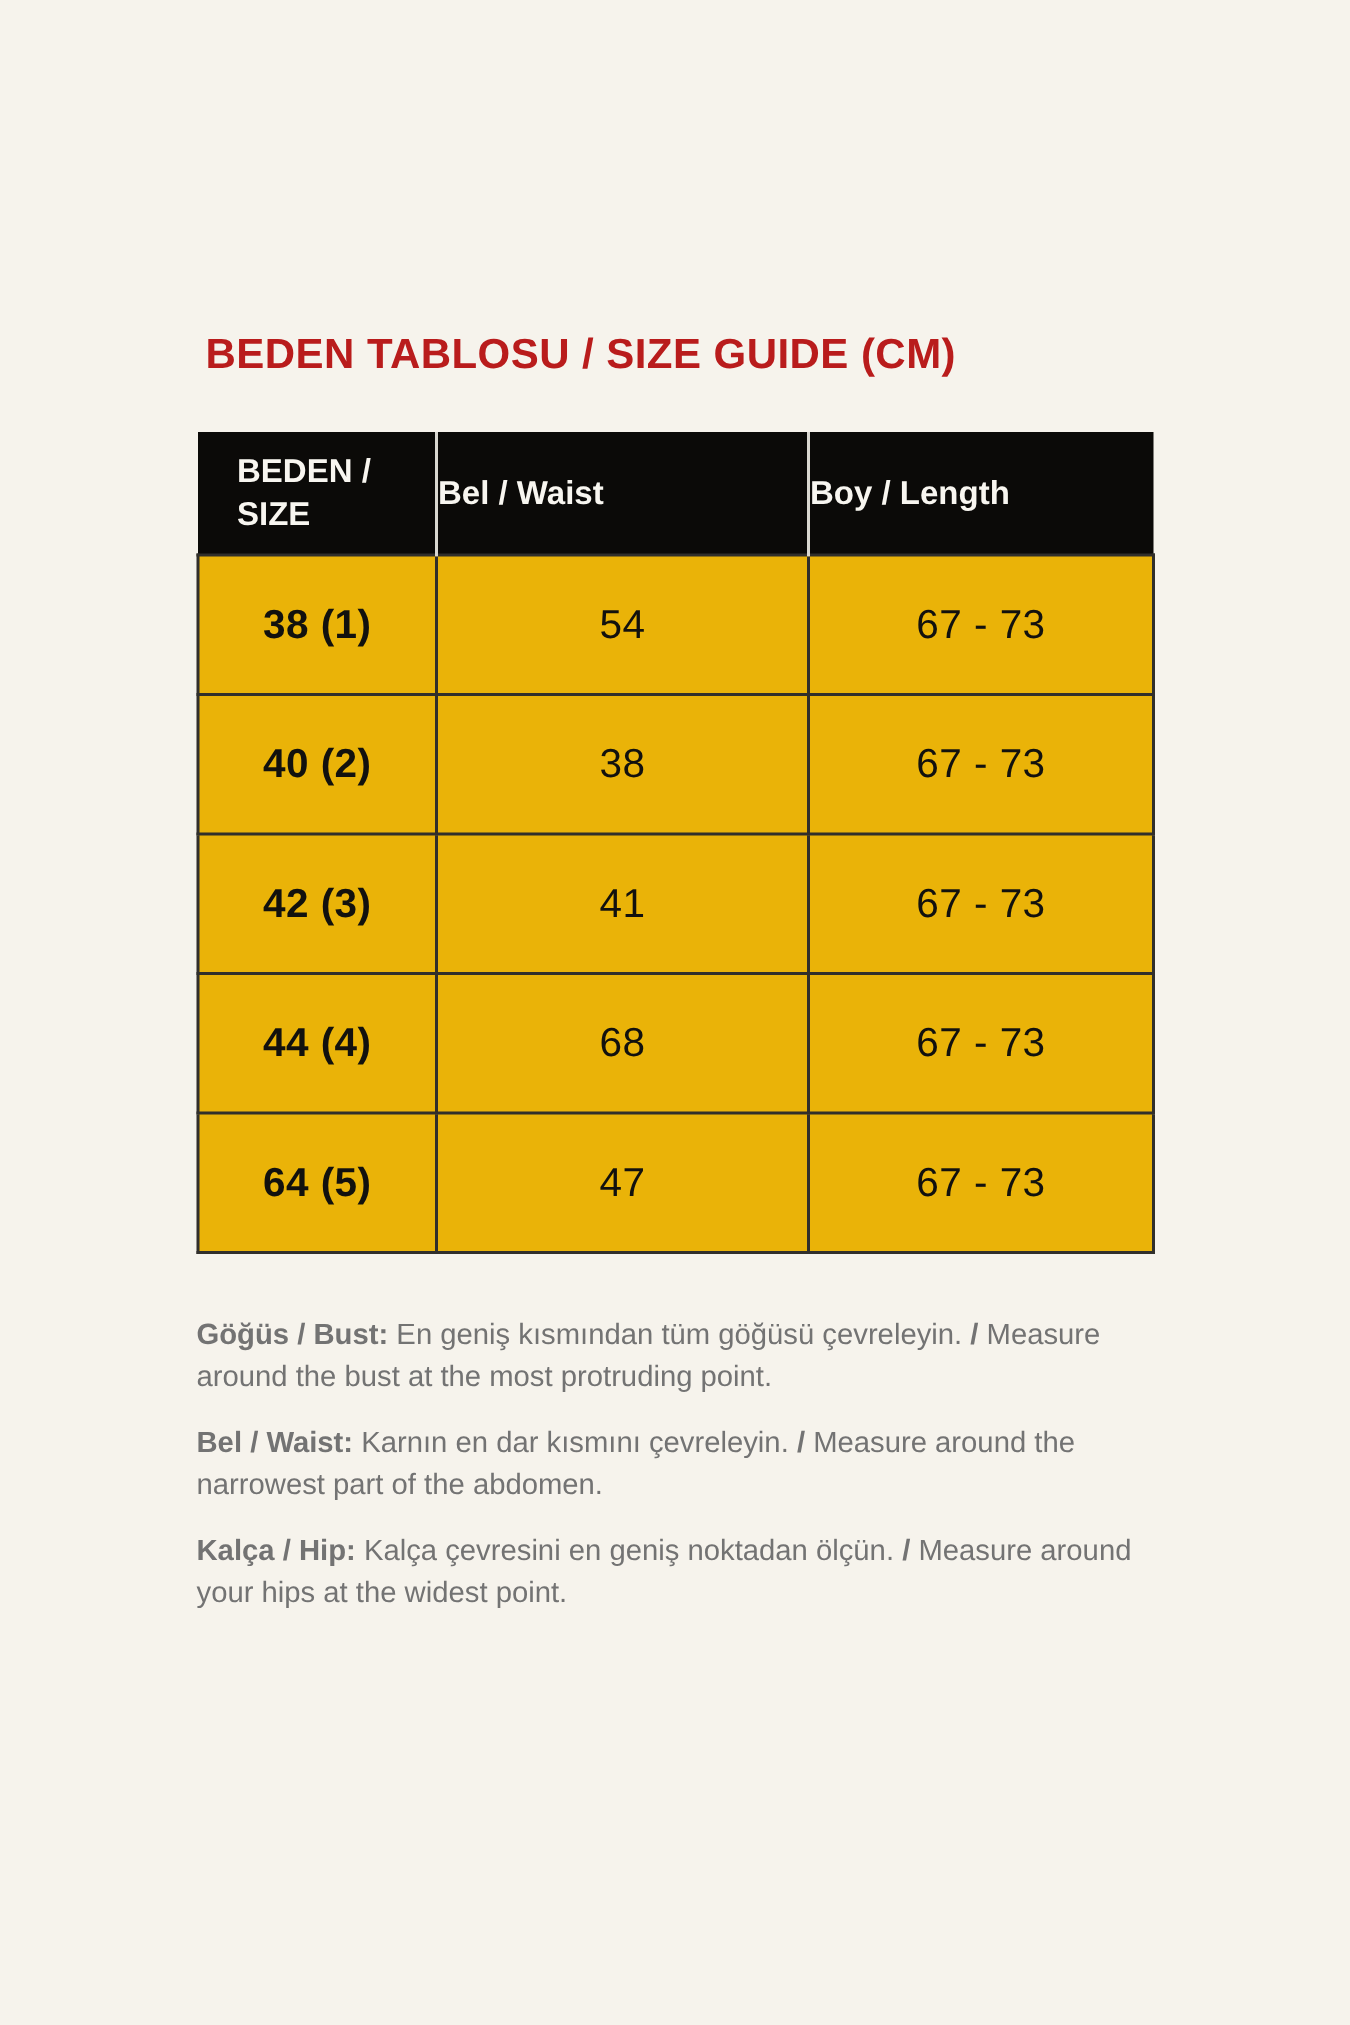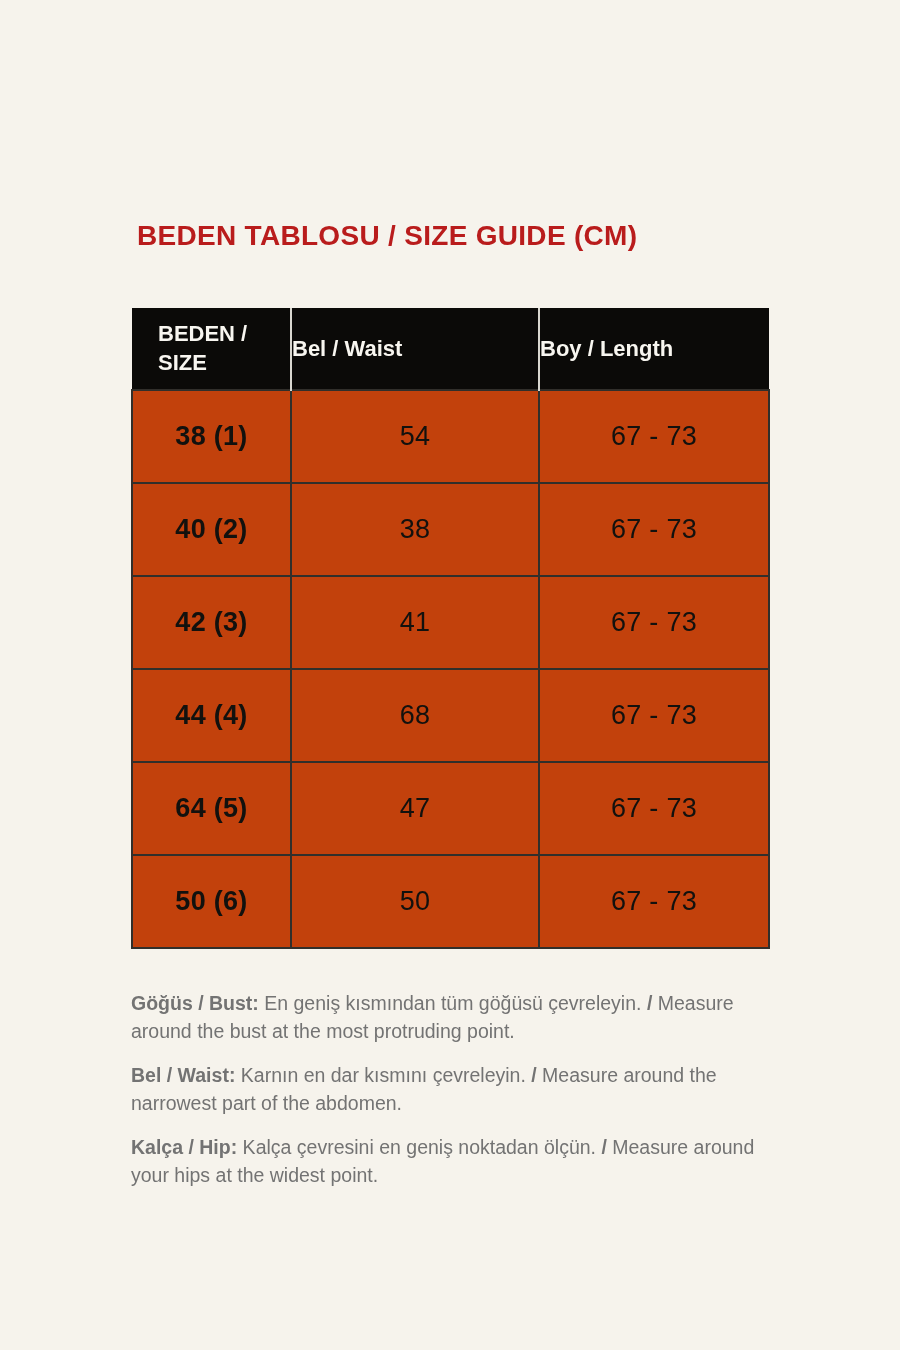--- a/index.html
+++ b/index.html
@@ -24,21 +24,21 @@
   .page-title {
     margin: 0;
     padding: 220px 0 0 6px;
     font-size: 28px;
     font-weight: 700;
     letter-spacing: 0.3px;
     color: #b91c1c;
     white-space: nowrap;
   }
   table.size-table {
-    margin-top: 56px;
+    margin-top: 36px;
     border-collapse: collapse;
     table-layout: fixed;
     width: 637px;
   }
   .size-table th {
     background: #0b0a08;
     color: #f8f6f0;
     font-size: 22px;
     font-weight: 700;
     height: 82px;
@@ -53,21 +53,21 @@
   }
   .size-table th.col-size {
     text-align: left;
     padding: 0 14px 0 26px;
     line-height: 1.3;
   }
   .size-table td {
     height: 89px;
     box-sizing: content-box;
     border: 2px solid #312f2b;
-    background: #c2410c;
+    background: #eab308;
     font-size: 27px;
     text-align: center;
     vertical-align: middle;
     color: #12110e;
     letter-spacing: 0.3px;
   }
   .size-table td.cell-size {
     font-weight: 700;
   }
   .notes {
@@ -123,25 +123,20 @@
       <tr>
         <td class="cell-size">44 (4)</td>
         <td>68</td>
         <td>67 - 73</td>
       </tr>
       <tr>
         <td class="cell-size">64 (5)</td>
         <td>47</td>
         <td>67 - 73</td>
       </tr>
-      <tr>
-        <td class="cell-size">50 (6)</td>
-        <td>50</td>
-        <td>67 - 73</td>
-      </tr>
     </tbody>
   </table>
 
   <div class="notes">
     <p class="note"><strong>Göğüs / Bust:</strong><span> En geniş kısmından tüm göğüsü çevreleyin. </span><strong>/</strong><span> Measure around the bust at the most protruding point.</span></p>
     <p class="note"><strong>Bel / Waist:</strong><span> Karnın en dar kısmını çevreleyin. </span><strong>/</strong><span> Measure around the narrowest part of the abdomen.</span></p>
     <p class="note"><strong>Kalça / Hip:</strong><span> Kalça çevresini en geniş noktadan ölçün. </span><strong>/</strong><span> Measure around your hips at the widest point.</span></p>
   </div>
 
 </div>

